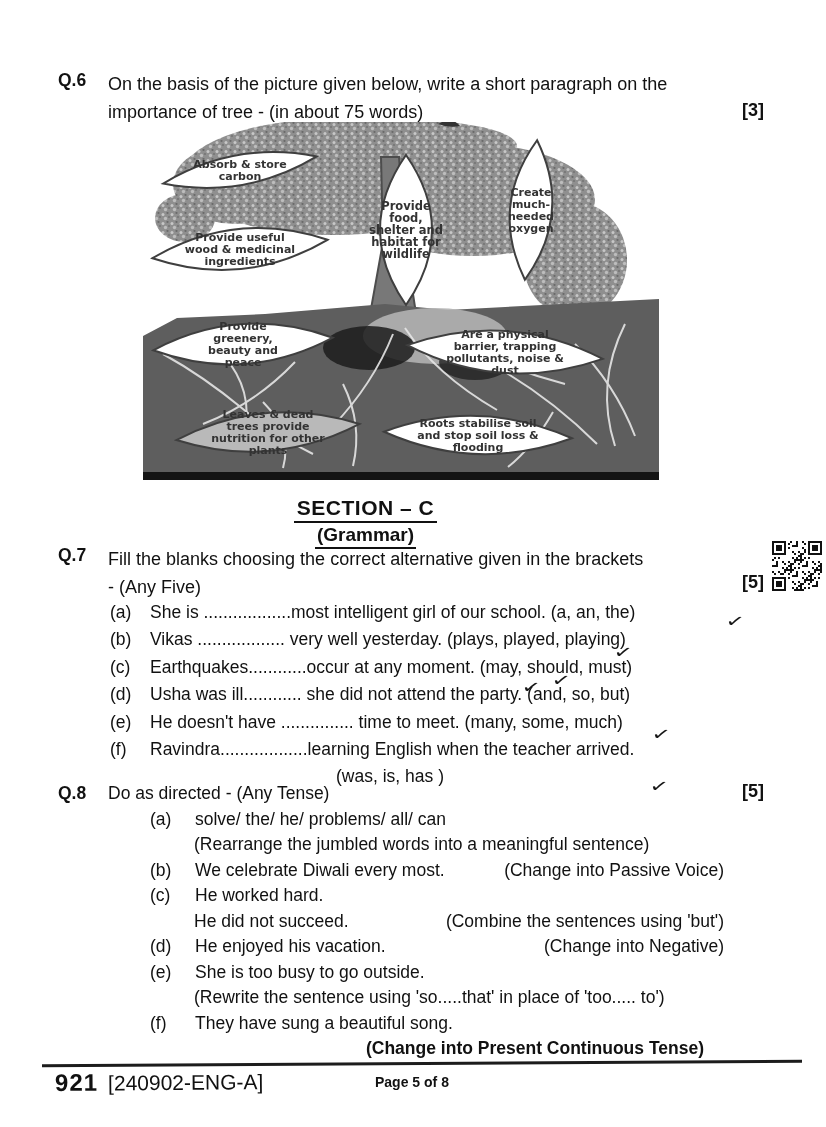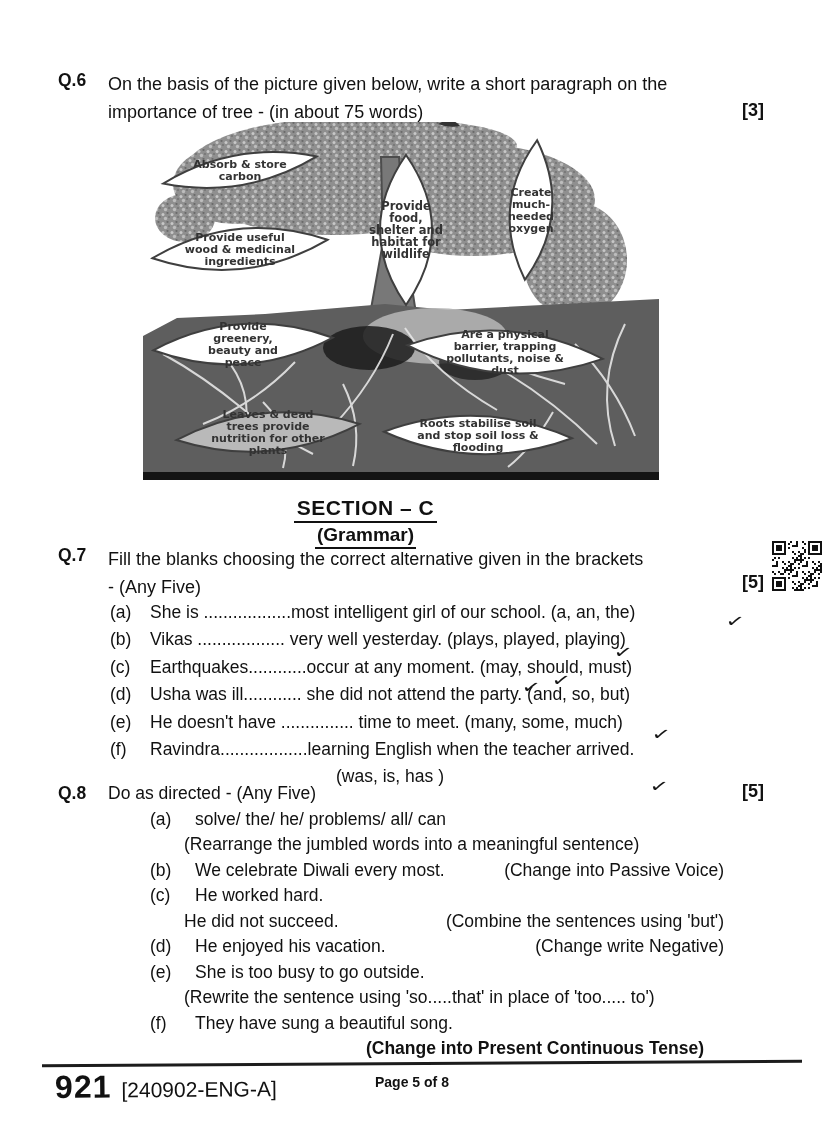--- a/index.html
+++ b/index.html
@@ -54,28 +54,28 @@
 
   
   #q8{top:783px;left:58px;width:668px;}
   #q8 .qhead{display:flex;height:25.5px;font-size:17.5px;}
   #q8 .qhead .qnum{width:50px;flex:0 0 50px;}
   .q8-items{margin-left:92px;}
   .q8-line{display:flex;height:25.5px;font-size:17.5px;}
   .q8-line .ilabel{width:45px;flex:0 0 45px;}
   .q8-line .ltext{white-space:nowrap;}
   .q8-line .rtext{margin-left:auto;white-space:nowrap;padding-right:2px;}
-  .q8-line.cont .ltext{margin-left:34px;}
+  .q8-line.cont .ltext{margin-left:44px;}
   .q8-line.noteonly .rtext{padding-right:22px;font-weight:bold;}
 
   
   #footer-line{top:1062px;left:42px;width:760px;border-top:3px solid #1c1c1c;
     transform:rotate(-0.35deg);}
   #footer{top:1068px;left:55px;display:flex;align-items:baseline;transform:rotate(-0.5deg);}
-  #footer .code{font-size:32px;font-weight:bold;letter-spacing:1px;}
+  #footer .code{font-size:24px;font-weight:bold;letter-spacing:1px;}
   #footer .paper{font-size:21px;margin-left:10px;}
   #page-label{top:1074px;left:375px;font-size:14px;font-weight:bold;}
 
   
   #qr{top:541px;left:772px;width:50px;height:50px;}
 
   svg text{font-family:"DejaVu Sans","Liberation Sans",sans-serif;}
 </style>
 </head>
 <body>
@@ -227,21 +227,21 @@
         <span class="itext">Ravindra..................learning English when the teacher arrived.</span>
       </div>
       <div class="q7-overflow">(was, is, has )<span class="tick">✓</span></div>
     </div>
 </div>
 <div id="marks-q7" class="marks">[5]</div>
 
 <div id="q8" class="abs">
   <div class="qhead">
     <div class="qnum">Q.8</div>
-    <div>Do as directed - (Any Five)</div>
+    <div>Do as directed - (Any Tense)</div>
   </div>
   <div class="q8-items" id="q8-items">
       <div class="q8-line">
         <span class="ilabel">(a)</span>
         <span class="ltext">solve/ the/ he/ problems/ all/ can</span>
       </div>
       <div class="q8-line cont">
         <span class="ltext">(Rearrange the jumbled words into a meaningful sentence)</span>
       </div>
       <div class="q8-line">
@@ -253,21 +253,21 @@
         <span class="ilabel">(c)</span>
         <span class="ltext">He worked hard.</span>
       </div>
       <div class="q8-line cont">
         <span class="ltext">He did not succeed.</span>
         <span class="rtext">(Combine the sentences using 'but')</span>
       </div>
       <div class="q8-line">
         <span class="ilabel">(d)</span>
         <span class="ltext">He enjoyed his vacation.</span>
-        <span class="rtext">(Change write Negative)</span>
+        <span class="rtext">(Change into Negative)</span>
       </div>
       <div class="q8-line">
         <span class="ilabel">(e)</span>
         <span class="ltext">She is too busy to go outside.</span>
       </div>
       <div class="q8-line cont">
         <span class="ltext">(Rewrite the sentence using  'so.....that' in place of 'too..... to')</span>
       </div>
       <div class="q8-line">
         <span class="ilabel">(f)</span>

